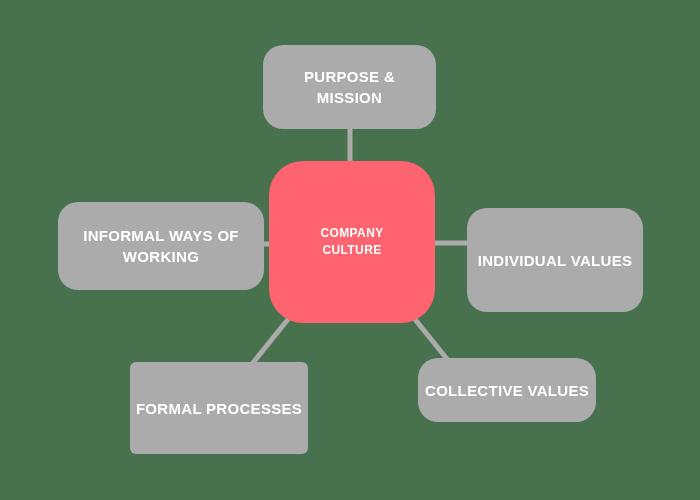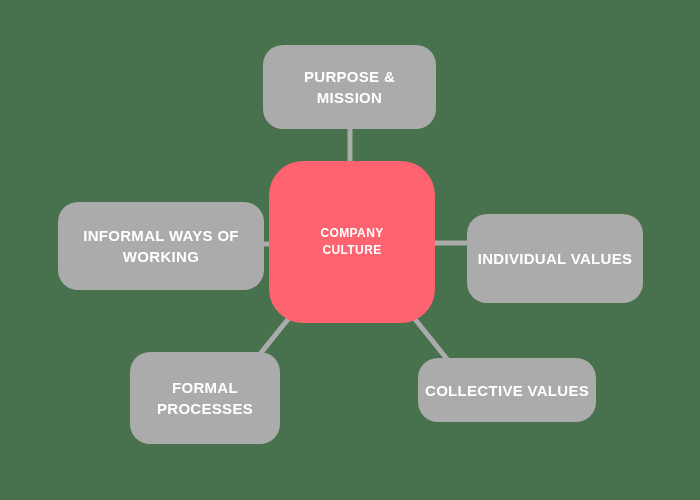--- a/index.html
+++ b/index.html
@@ -51,22 +51,22 @@
     background: var(--center-node);
     border-radius: 34px;
     font-size: 12px;
     line-height: 1.4;
     letter-spacing: 0.4px;
   }
 
   .node.n-top        { left: 263px; top: 45px;  width: 173px; height: 84px;  }
   .node.center       { left: 269px; top: 161px; width: 166px; height: 162px; }
   .node.n-left       { left: 58px;  top: 202px; width: 206px; height: 88px;  }
-  .node.n-right      { left: 467px; top: 214px; width: 176px; height: 89px;  }
-  .node.n-bot-left   { left: 130px; top: 352px; width: 150px; height: 92px;  }
+  .node.n-right      { left: 467px; top: 208px; width: 176px; height: 104px;  }
+  .node.n-bot-left   { left: 130px; top: 362px; width: 178px; height: 92px; border-radius: 6px;  }
   .node.n-bot-right  { left: 418px; top: 358px; width: 178px; height: 64px;  }
 </style>
 </head>
 <body>
 
 <div class="canvas">
 
   <svg class="connectors" viewBox="0 0 700 500" xmlns="http://www.w3.org/2000/svg">
     <line x1="350" y1="122" x2="350" y2="168"></line>
     <line x1="228" y1="244" x2="275" y2="244"></line>

